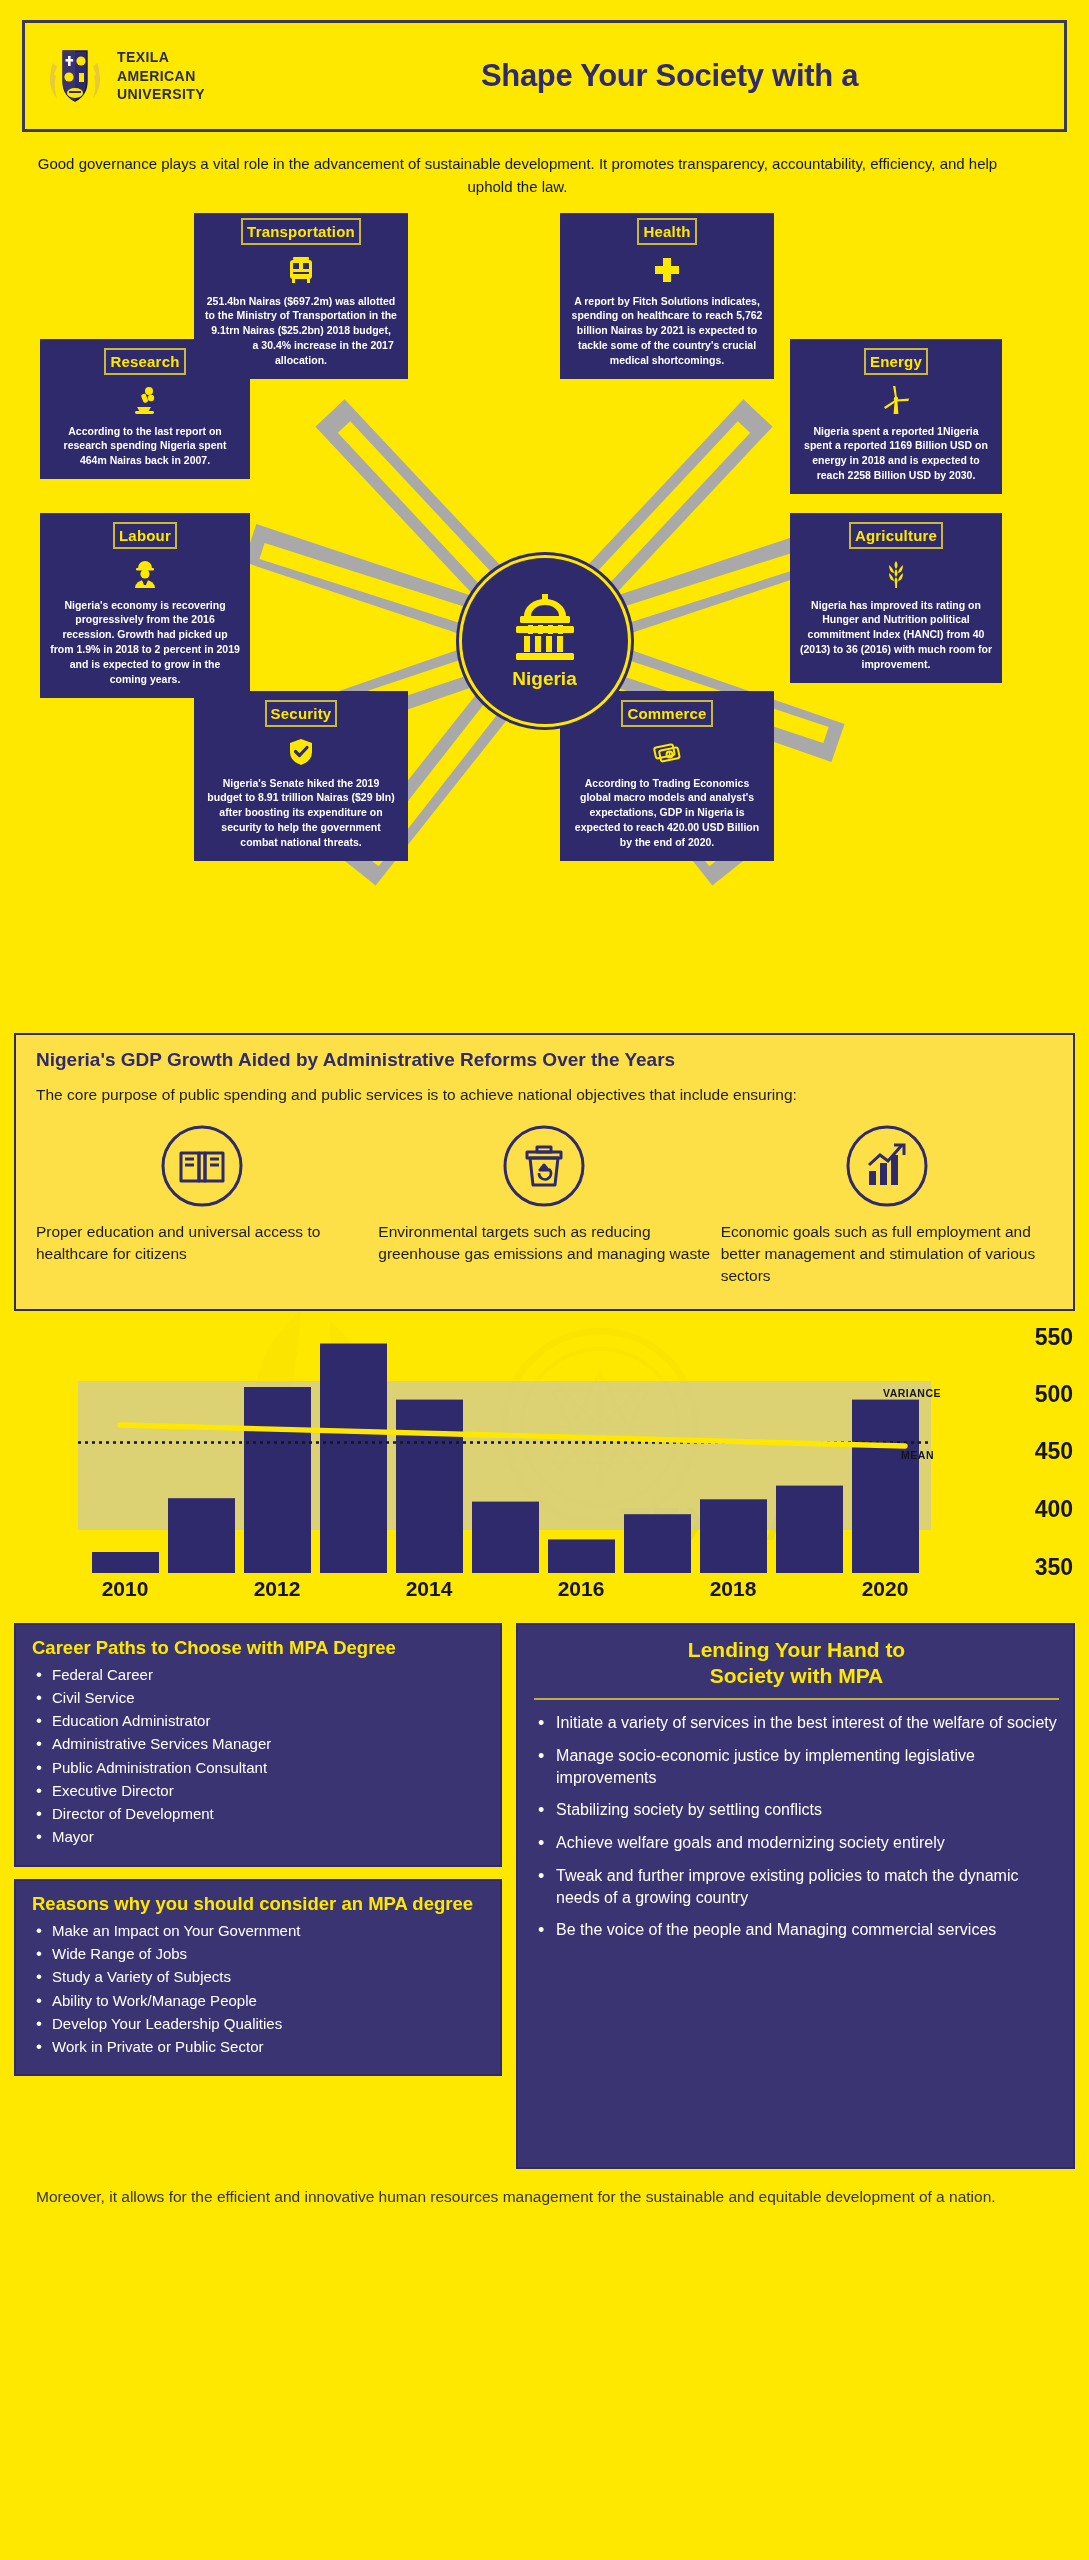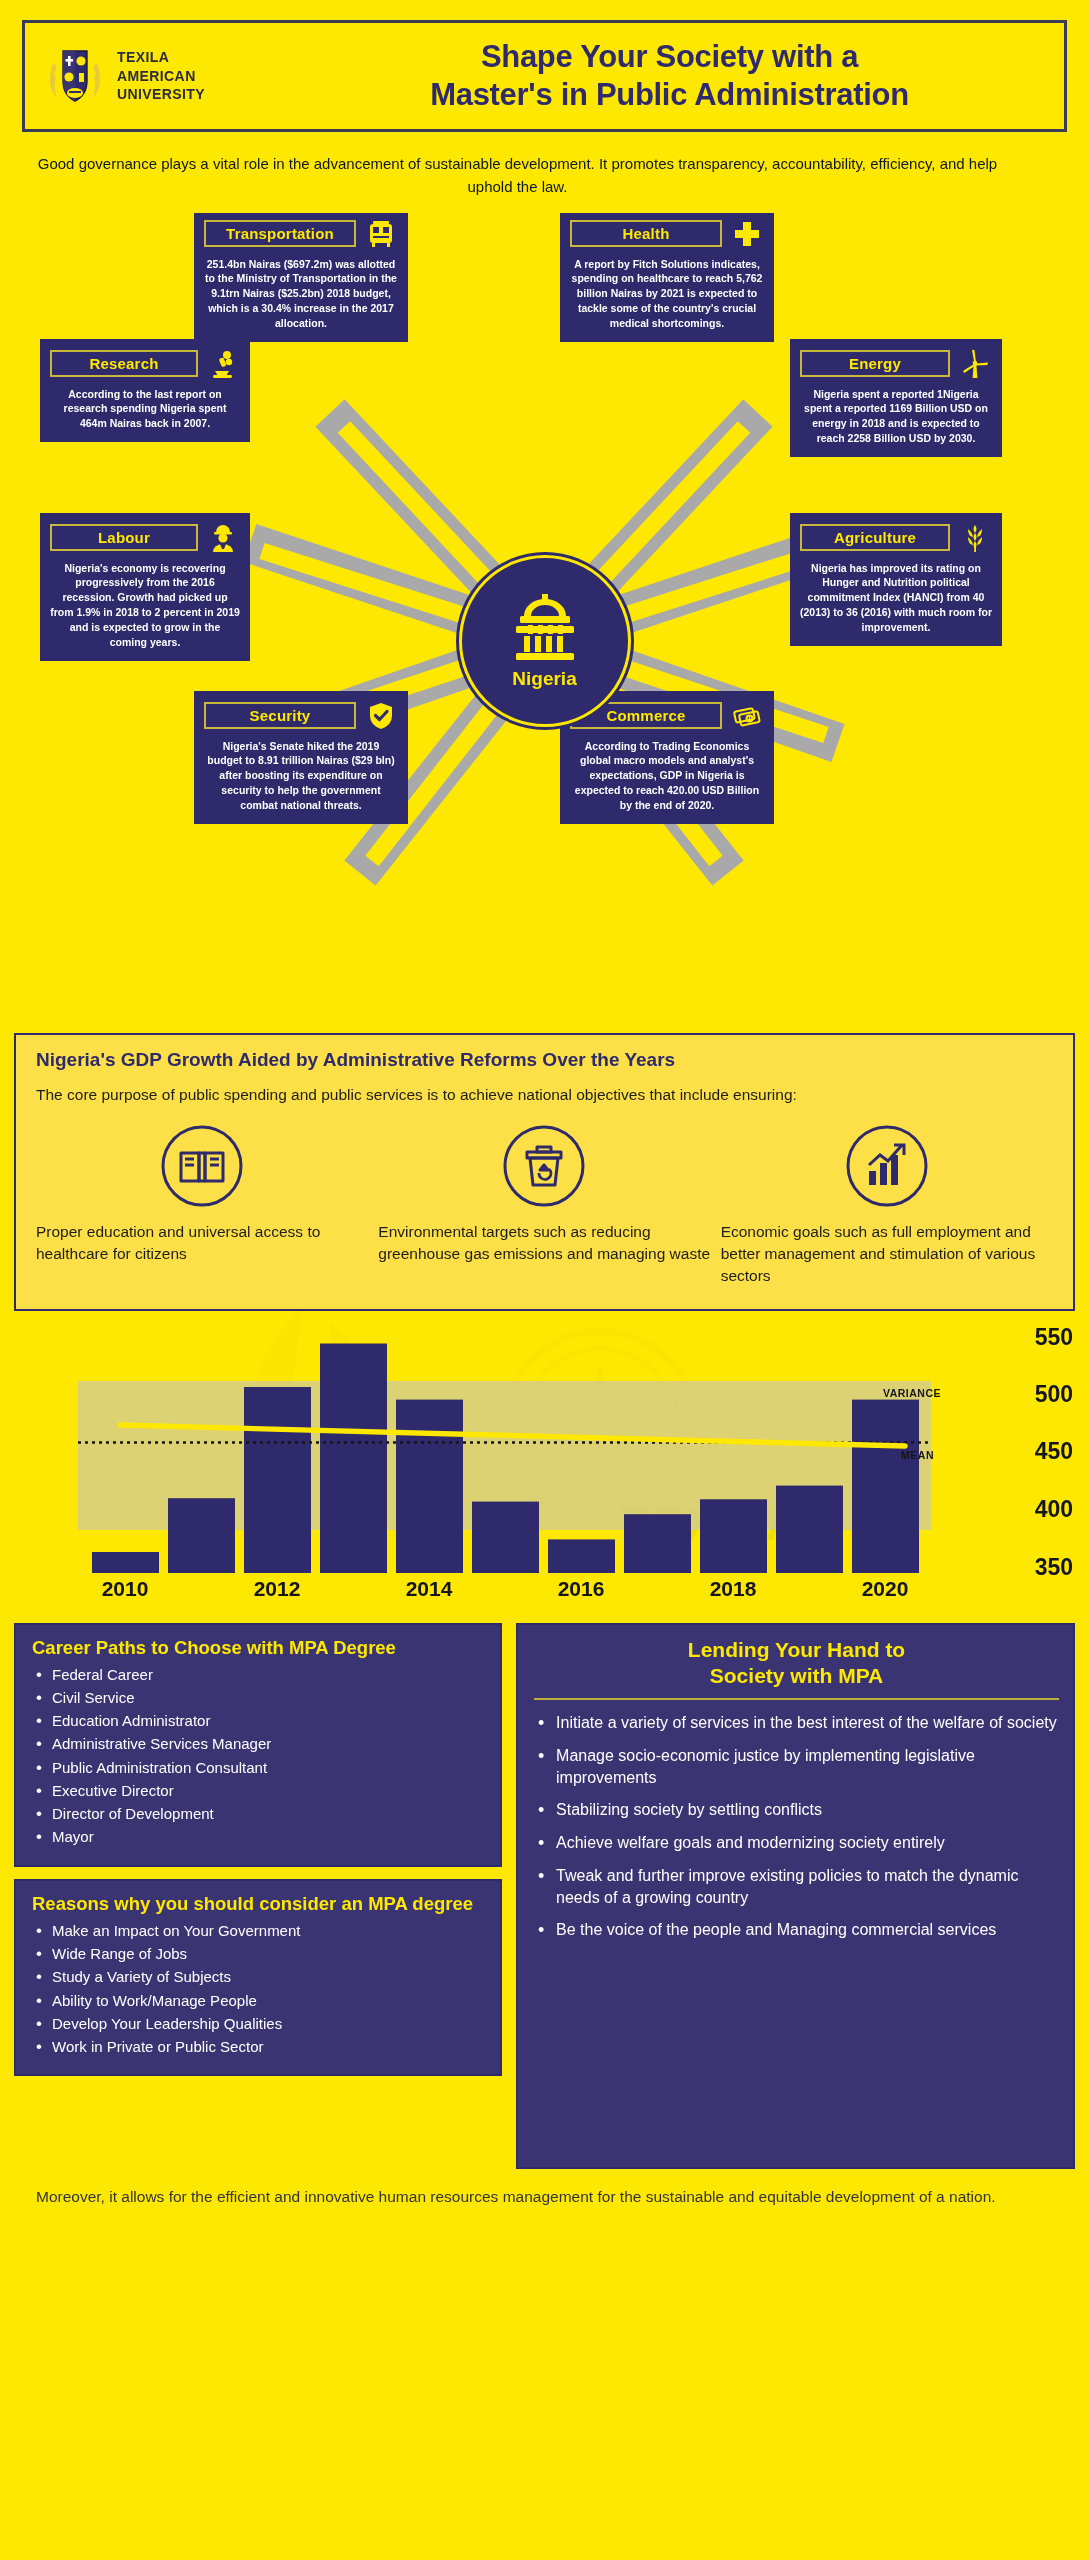--- a/index.html
+++ b/index.html
@@ -49,21 +49,21 @@
     box-shadow:0 0 0 3px #2E2A6B;
     display:flex; flex-direction:column; align-items:center; justify-content:center;
     z-index:5;
   }
   .hub-label { color:#FFE800; font-size:19px; font-weight:bold; margin-top:2px; }
 
   .card {
     position:absolute; background:#2E2A6B; color:#fff; z-index:4;
     padding:9px 10px 11px 10px;
   }
-  .card-head { display:flex; align-items:center; gap:8px; margin-bottom:7px; }
+  .card-head { display:flex; align-items:center; gap:8px; margin-bottom:7px;flex-direction:column; }
   .card-title {
     flex:1; border:2px solid #C9B83B; color:#FFE800;
     font-size:15px; font-weight:bold; text-align:center;
     padding:3px 4px; letter-spacing:.2px;
   }
   .card-ic { width:34px; height:32px; flex:0 0 34px; display:flex; align-items:center; justify-content:center; }
   .card-body { font-size:10.5px; line-height:1.42; font-weight:bold; text-align:center; }
 
   
   .gdp {
@@ -142,21 +142,20 @@
           </svg>
         </div>
         <div class="uni-name">
           <div>TEXILA</div>
           <div>AMERICAN</div>
           <div>UNIVERSITY</div>
         </div>
       </div>
       <div class="header-title">
         <div class="l1">Shape Your Society with a</div>
-        <div class="l2">Master's in Public Administration</div>
       </div>
     </div>
   </div>
 
   <div class="intro">Good governance plays a vital role in the advancement of sustainable development. It promotes transparency, accountability, efficiency, and help uphold the law.</div>
 
   <div class="radial">
 
     <svg class="rays" viewBox="0 0 1089 820" preserveAspectRatio="none">
       <g stroke-linecap="butt">

